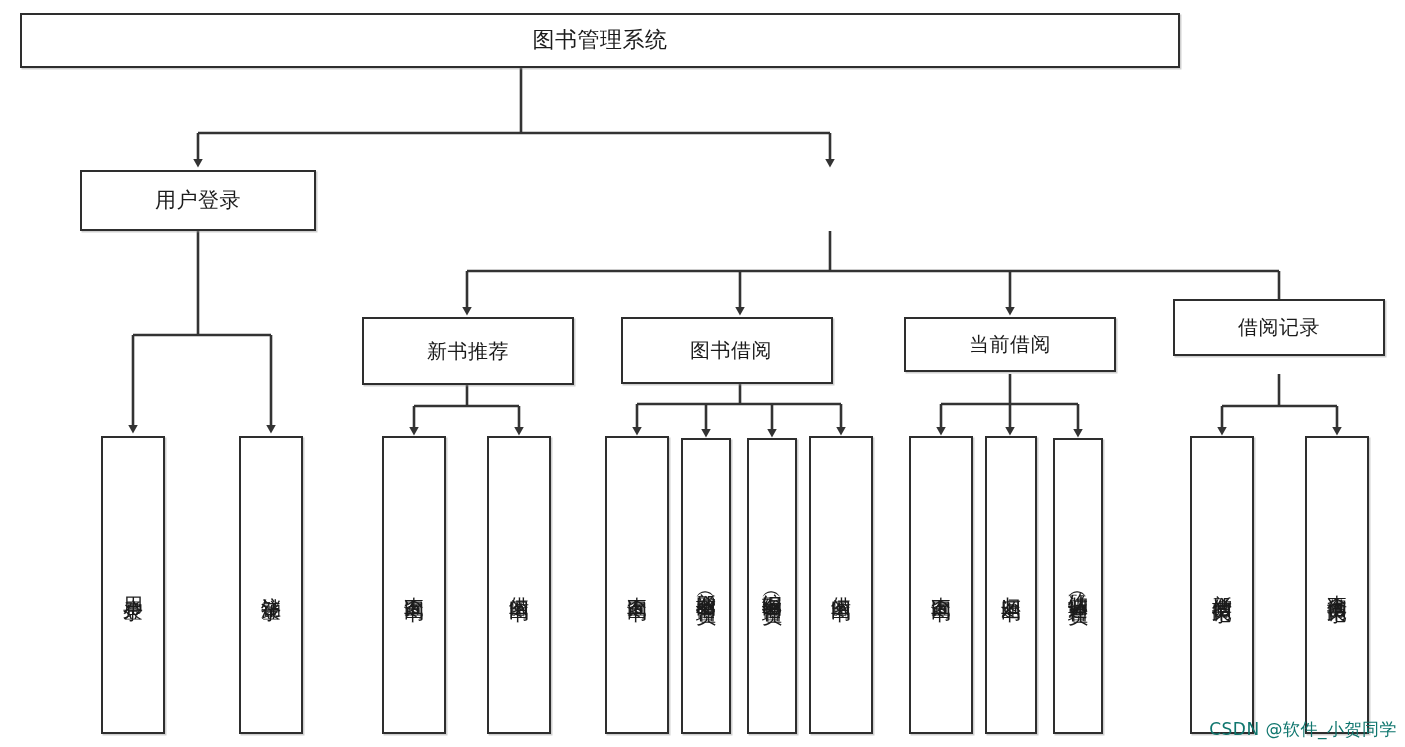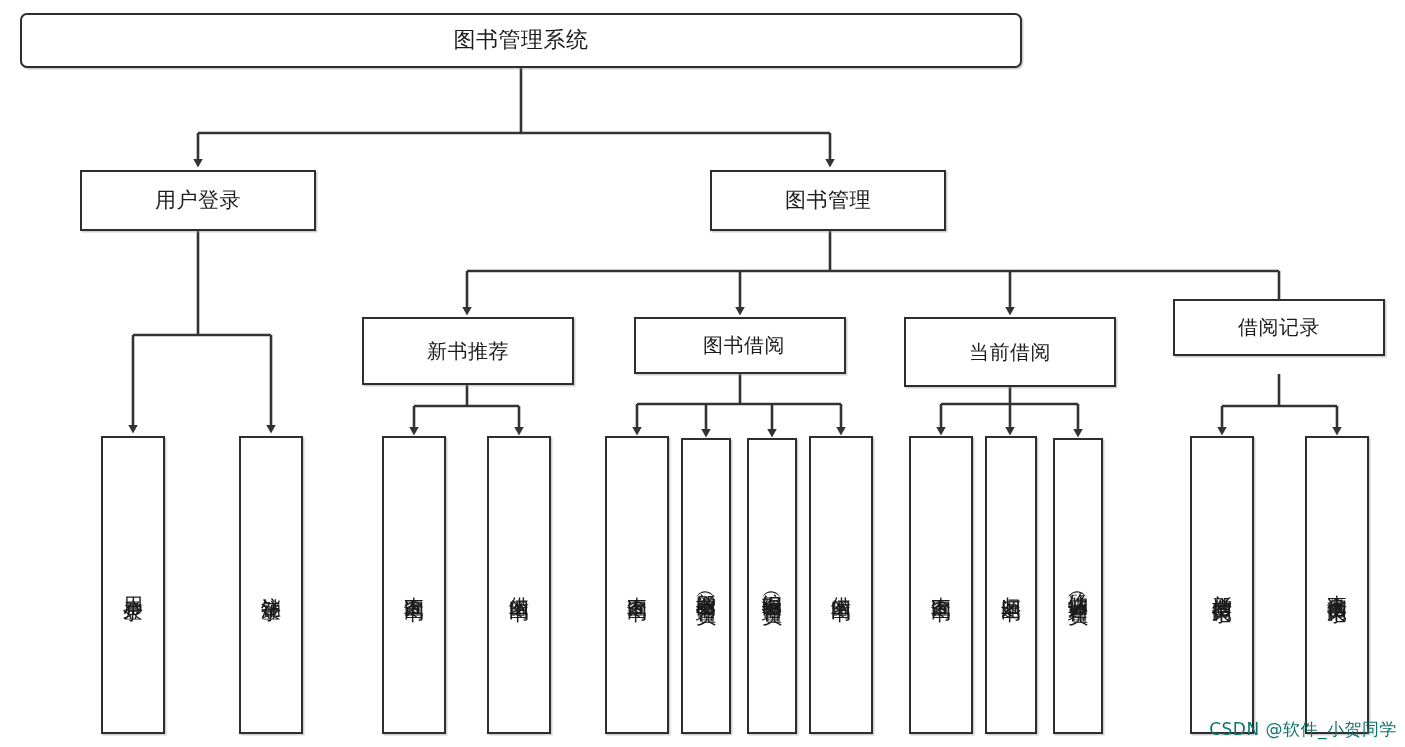--- a/index.html
+++ b/index.html
@@ -115,38 +115,35 @@
       <path d="M1010,404 L1010,428" marker-end="url(#arrow)"></path>
       <path d="M1078,404 L1078,430" marker-end="url(#arrow)"></path>
 
       <path d="M1279,374 L1279,406"></path>
       <path d="M1222,406 L1337,406"></path>
       <path d="M1222,406 L1222,428" marker-end="url(#arrow)"></path>
       <path d="M1337,406 L1337,428" marker-end="url(#arrow)"></path>
     </g>
   </svg>
 
-  <div class="node root" style="left:20px; top:13px; width:1002px; height:55px;border-radius:7px;">
+  <div class="node root" style="left:20px; top:13px; width:1160px; height:55px;">
     <span class="label">图书管理系统</span>
   </div>
 
   <div class="node level2" style="left:80px; top:170px; width:236px; height:61px;">
     <span class="label">用户登录</span>
   </div>
-  <div class="node level2" style="left:710px; top:170px; width:236px; height:61px;">
-    <span class="label">图书管理</span>
-  </div>
 
   <div class="node level3" style="left:362px; top:317px; width:212px; height:68px;">
     <span class="label">新书推荐</span>
   </div>
-  <div class="node level3" style="left:634px; top:317px; width:212px; height:57px;padding-left:8px;">
+  <div class="node level3" style="left:621px; top:317px; width:212px; height:67px;padding-left:8px;">
     <span class="label">图书借阅</span>
   </div>
-  <div class="node level3" style="left:904px; top:317px; width:212px; height:70px;">
+  <div class="node level3" style="left:904px; top:317px; width:212px; height:55px;">
     <span class="label">当前借阅</span>
   </div>
   <div class="node level3" style="left:1173px; top:299px; width:212px; height:57px;">
     <span class="label">借阅记录</span>
   </div>
 
   <div class="node vert" style="left:101px; top:436px; width:64px; height:298px;">
     <span class="label">用户登录</span>
   </div>
   <div class="node vert" style="left:239px; top:436px; width:64px; height:298px;">

